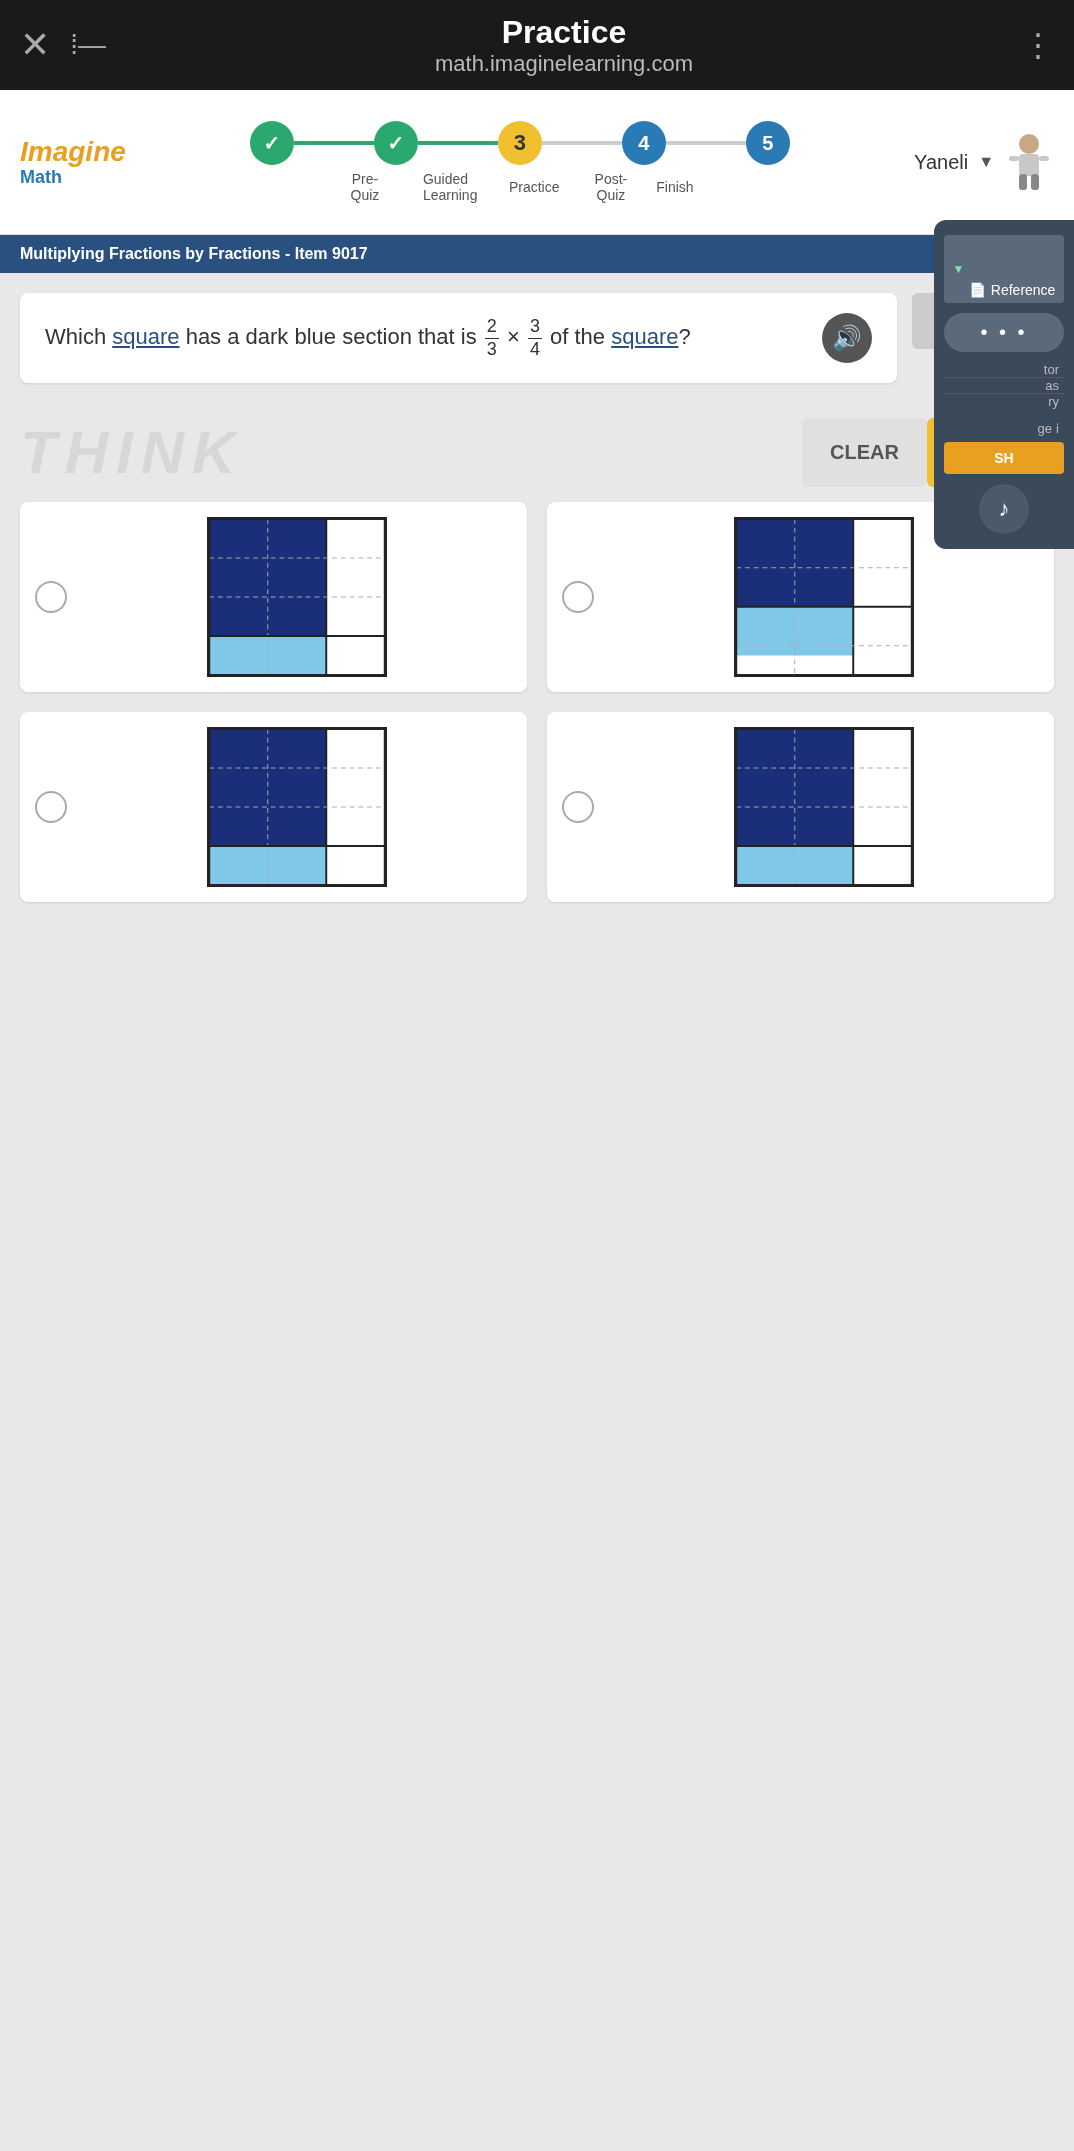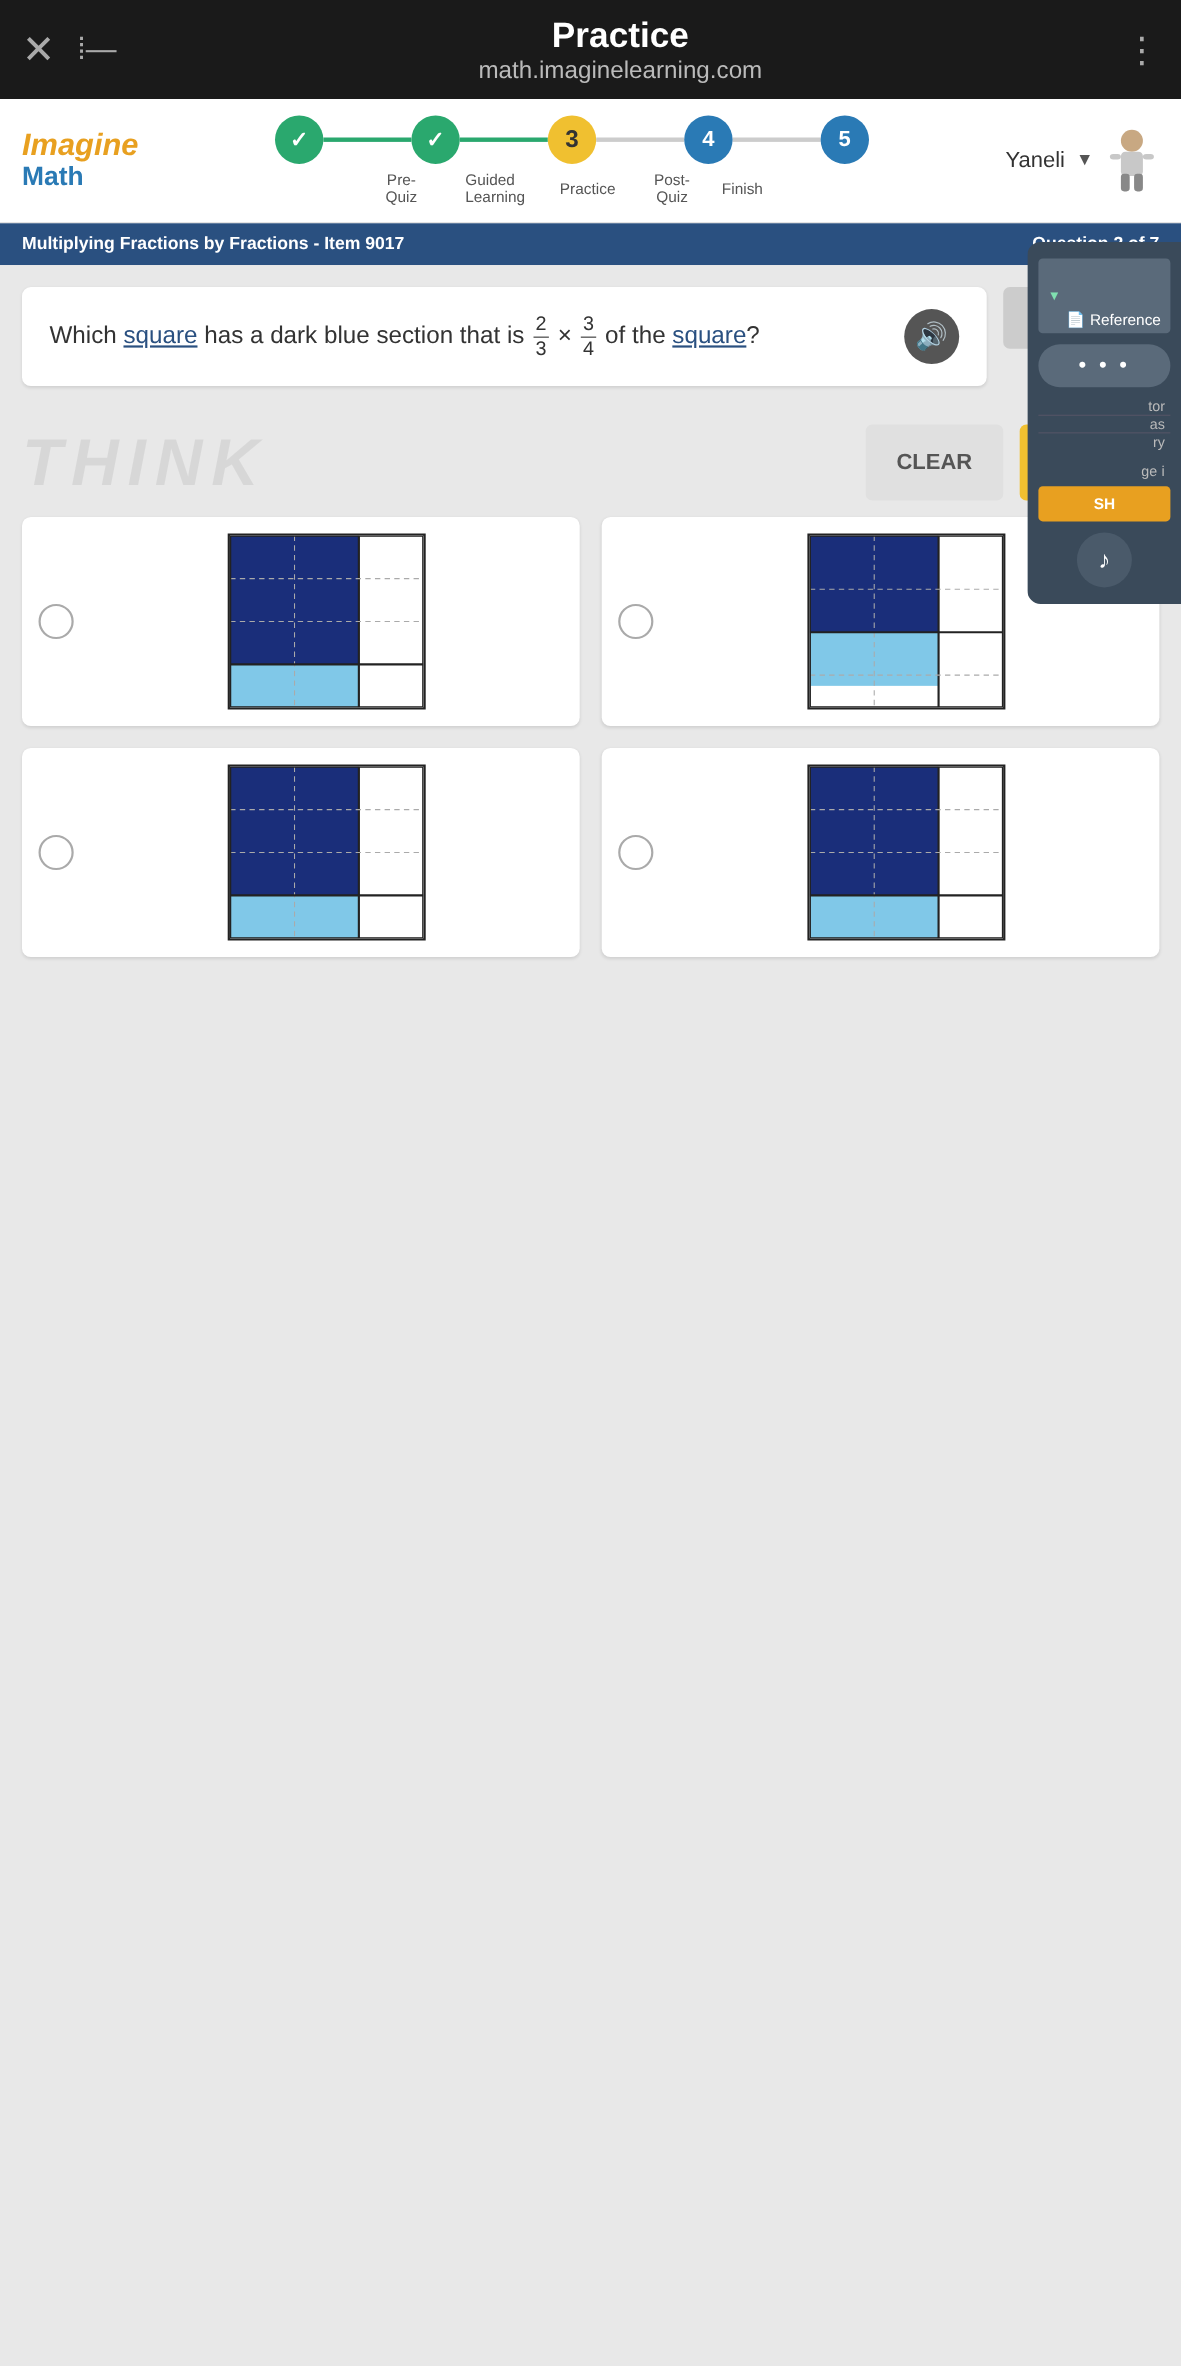--- a/index.html
+++ b/index.html
@@ -19,29 +19,29 @@
     .browser-close-icon { font-size: 36px; color: #aaa; cursor: pointer; }
     .browser-controls-icon { font-size: 28px; color: #aaa; }
     .browser-title-group { flex: 1; text-align: center; }
     .browser-title { font-size: 32px; font-weight: bold; color: white; }
     .browser-url { font-size: 22px; color: #bbb; }
     .browser-more-icon { font-size: 32px; color: #aaa; }
 
     
     .app-header {
       background: white;
-      padding: 15px 20px;
+      padding: 31px 20px;
       display: flex;
       align-items: center;
       gap: 20px;
       border-bottom: 1px solid #ddd;
     }
     .logo-group { display: flex; flex-direction: column; line-height: 1.1; min-width: 80px; }
     .logo-imagine { color: #e8a020; font-size: 28px; font-weight: bold; font-style: italic; }
-    .logo-math { color: #2a7ab5; font-size: 24px; font-weight: bold; }
+    .logo-math { color: #2a7ab5; font-size: 18px; font-weight: bold; }
 
     
     .progress-bar-area {
       flex: 1;
       display: flex;
       flex-direction: column;
       align-items: center;
     }
     .step-connector {
       width: 80px;
@@ -138,21 +138,20 @@
       align-items: center;
       justify-content: center;
       cursor: pointer;
       flex-shrink: 0;
     }
     .sound-icon { color: white; font-size: 24px; }
 
     
     .controls-row {
       display: flex;
-      gap: 15px;
       justify-content: space-between;
       margin-bottom: 15px;
     }
     .btn-clear {
       background: #e0e0e0;
       border: none;
       border-radius: 6px;
       padding: 12px 28px;
       font-size: 20px;
       color: #555;

